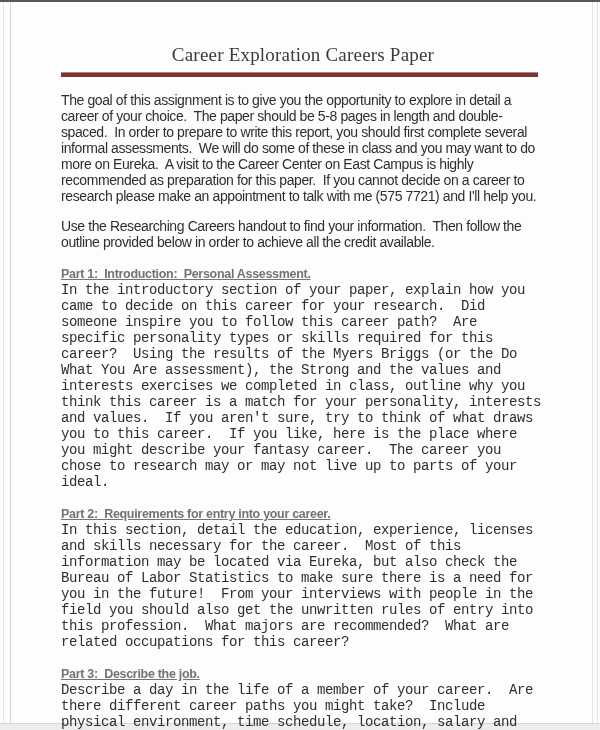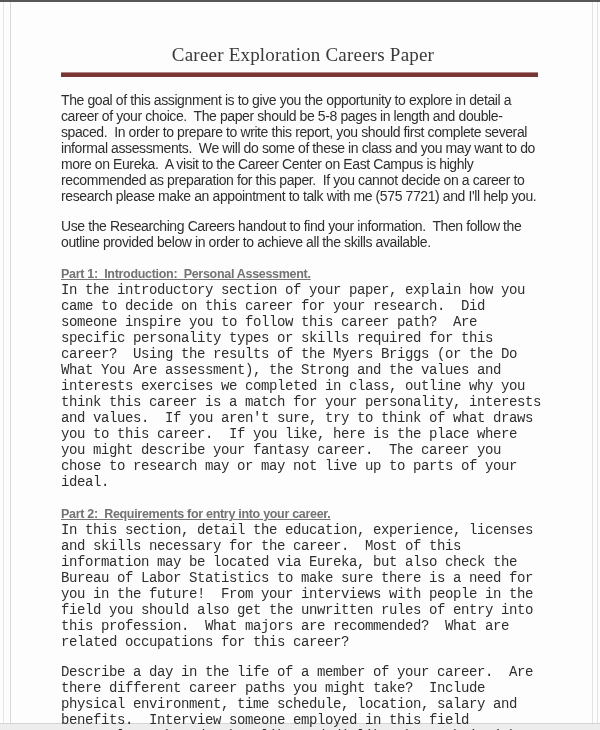--- a/index.html
+++ b/index.html
@@ -76,29 +76,30 @@
 <div class="edge footer-strip"></div>
 
 <div class="content" style="color: rgb(46, 46, 46);">
 
   <h1 class="doc-title">Career Exploration Careers Paper</h1>
 
   <div class="title-rule" style="background: rgb(122, 53, 53); border-top-color: rgb(176, 133, 133);"></div>
 
   <p class="para">The goal of this assignment is to give you the opportunity to explore in detail a career of your choice.  The paper should be 5-8 pages in length and double-spaced.  In order to prepare to write this report, you should first complete several informal assessments.  We will do some of these in class and you may want to do more on Eureka.  A visit to the Career Center on East Campus is highly recommended as preparation for this paper.  If you cannot decide on a career to research please make an appointment to talk with me (575 7721) and I'll help you.</p>
 
-  <p class="para">Use the Researching Careers handout to find your information.  Then follow the outline provided below in order to achieve all the skills available.</p>
+  <p class="para">Use the Researching Careers handout to find your information.  Then follow the outline provided below in order to achieve all the credit available.</p>
 
   <div class="section">
     <h2 class="part-heading">Part 1:  Introduction:  Personal Assessment.</h2>
     <p class="para">In the introductory section of your paper, explain how you came to decide on this career for your research.  Did someone inspire you to follow this career path?  Are specific personality types or skills required for this career?  Using the results of the Myers Briggs (or the Do What You Are assessment), the Strong and the values and interests exercises we completed in class, outline why you think this career is a match for your personality, interests and values.  If you aren't sure, try to think of what draws you to this career.  If you like, here is the place where you might describe your fantasy career.  The career you chose to research may or may not live up to parts of your ideal.</p>
   </div>
 
   <div class="section">
     <h2 class="part-heading">Part 2:  Requirements for entry into your career.</h2>
     <p class="para">In this section, detail the education, experience, licenses and skills necessary for the career.  Most of this information may be located via Eureka, but also check the Bureau of Labor Statistics to make sure there is a need for you in the future!  From your interviews with people in the field you should also get the unwritten rules of entry into this profession.  What majors are recommended?  What are related occupations for this career?</p>
   </div>
 
   <div class="section">
+    <h2 class="part-heading">Part 3:  Describe the job.</h2>
     <p class="para">Describe a day in the life of a member of your career.  Are there different career paths you might take?  Include physical environment, time schedule, location, salary and benefits.  Interview someone employed in this field currently.  What do they like and dislike about their job?  What advice would they give you?  What do you think you will like and dislike about this occupation?  What is the typical pay? (Try to find the most up to date local information.) What is the job outlook?  Can you locate a current job advertisement? (Attach it to your paper in an appendix.) What is the job outlook?  What are the growth opportunities?</p>
   </div>
 
 </div>
 
 </body></html>

